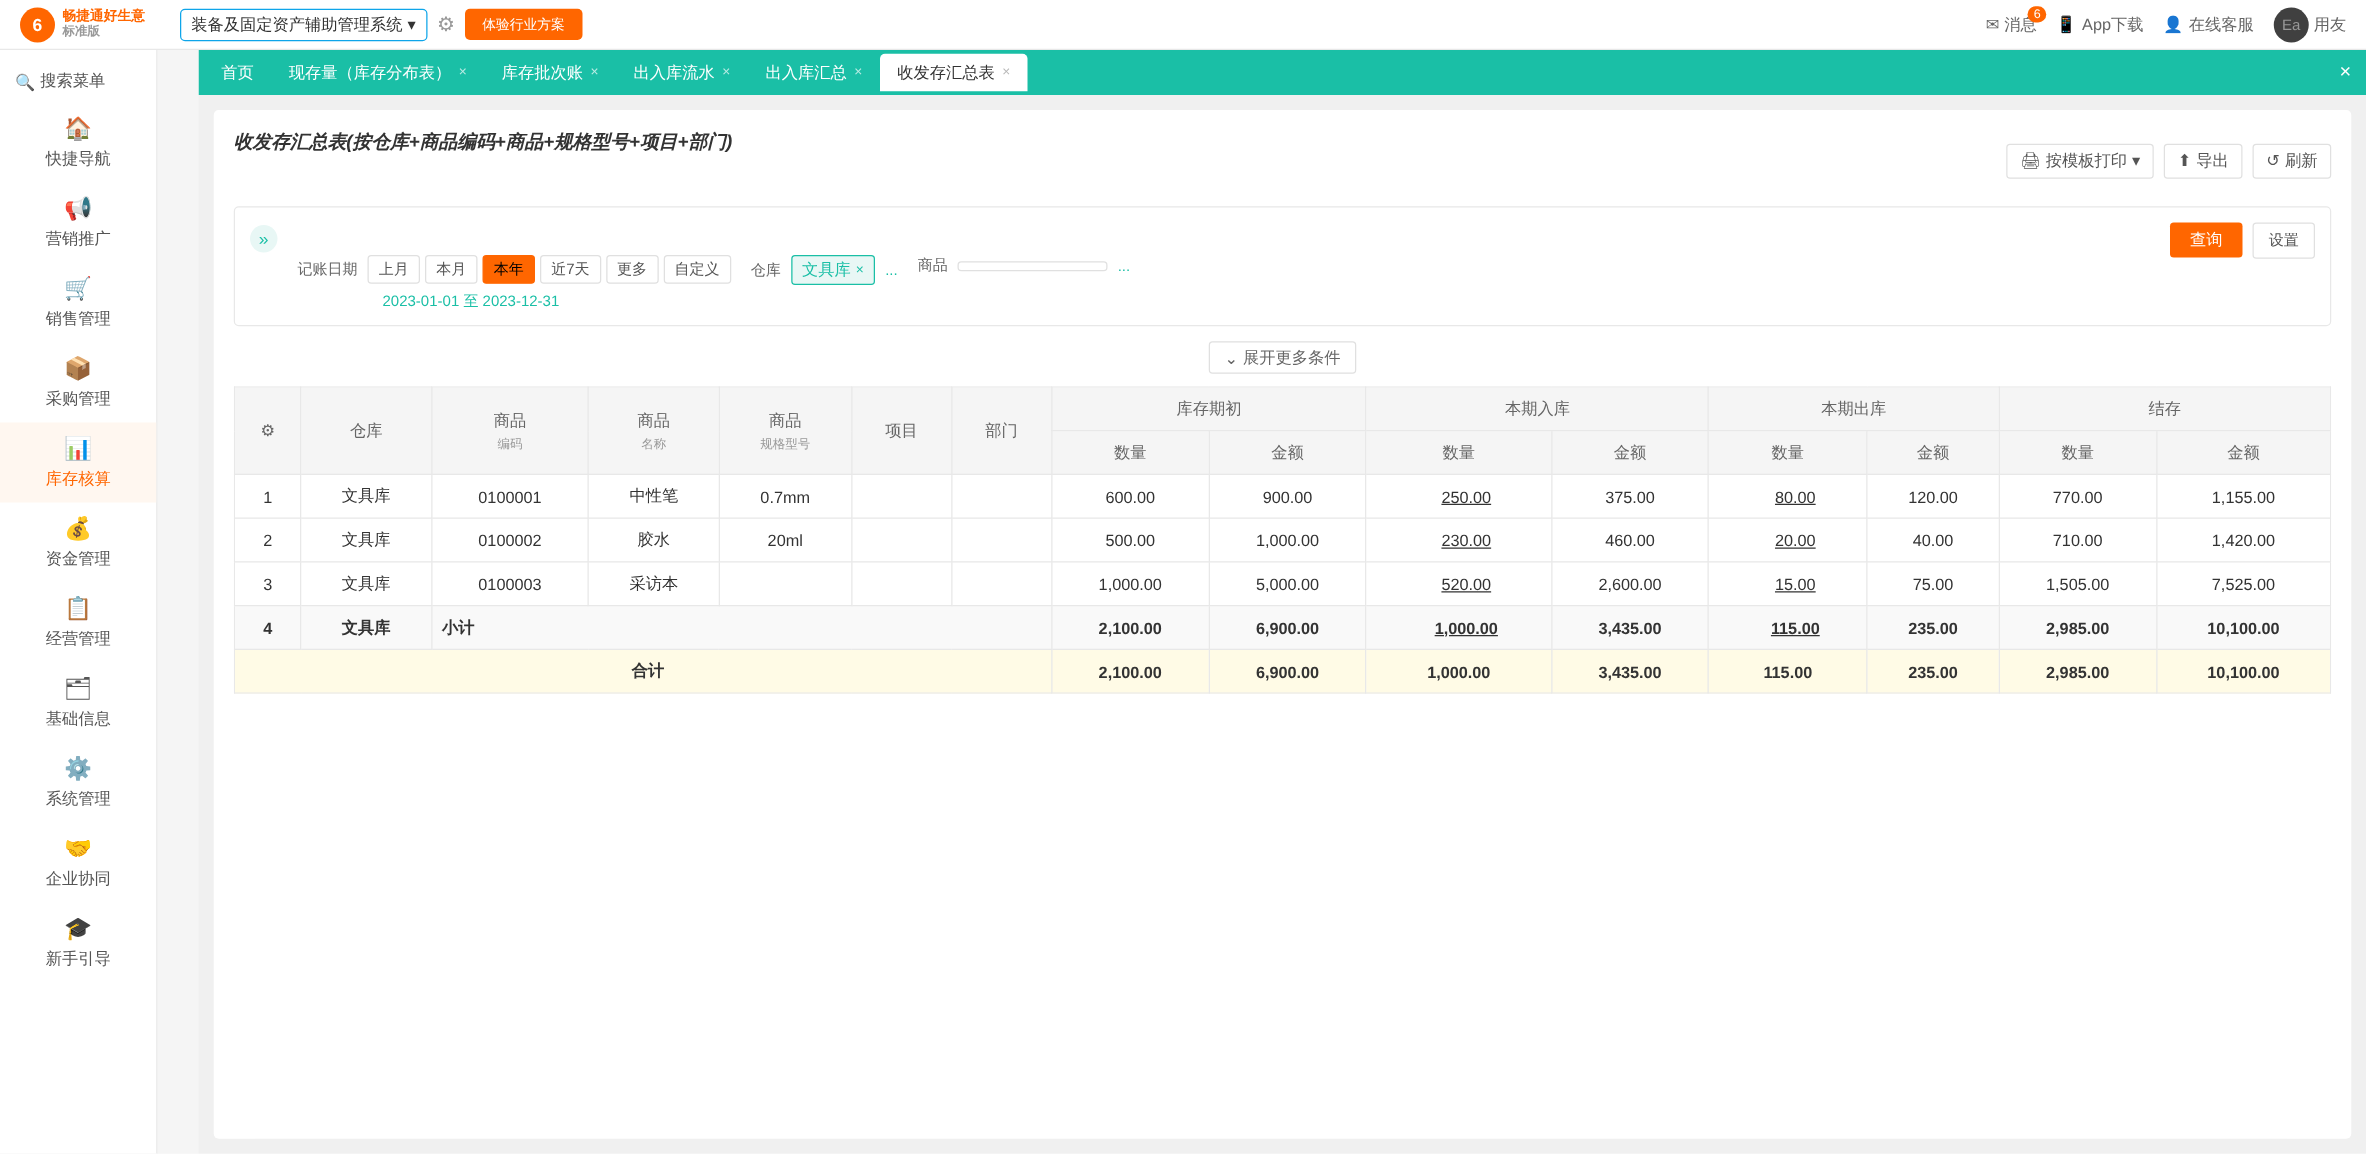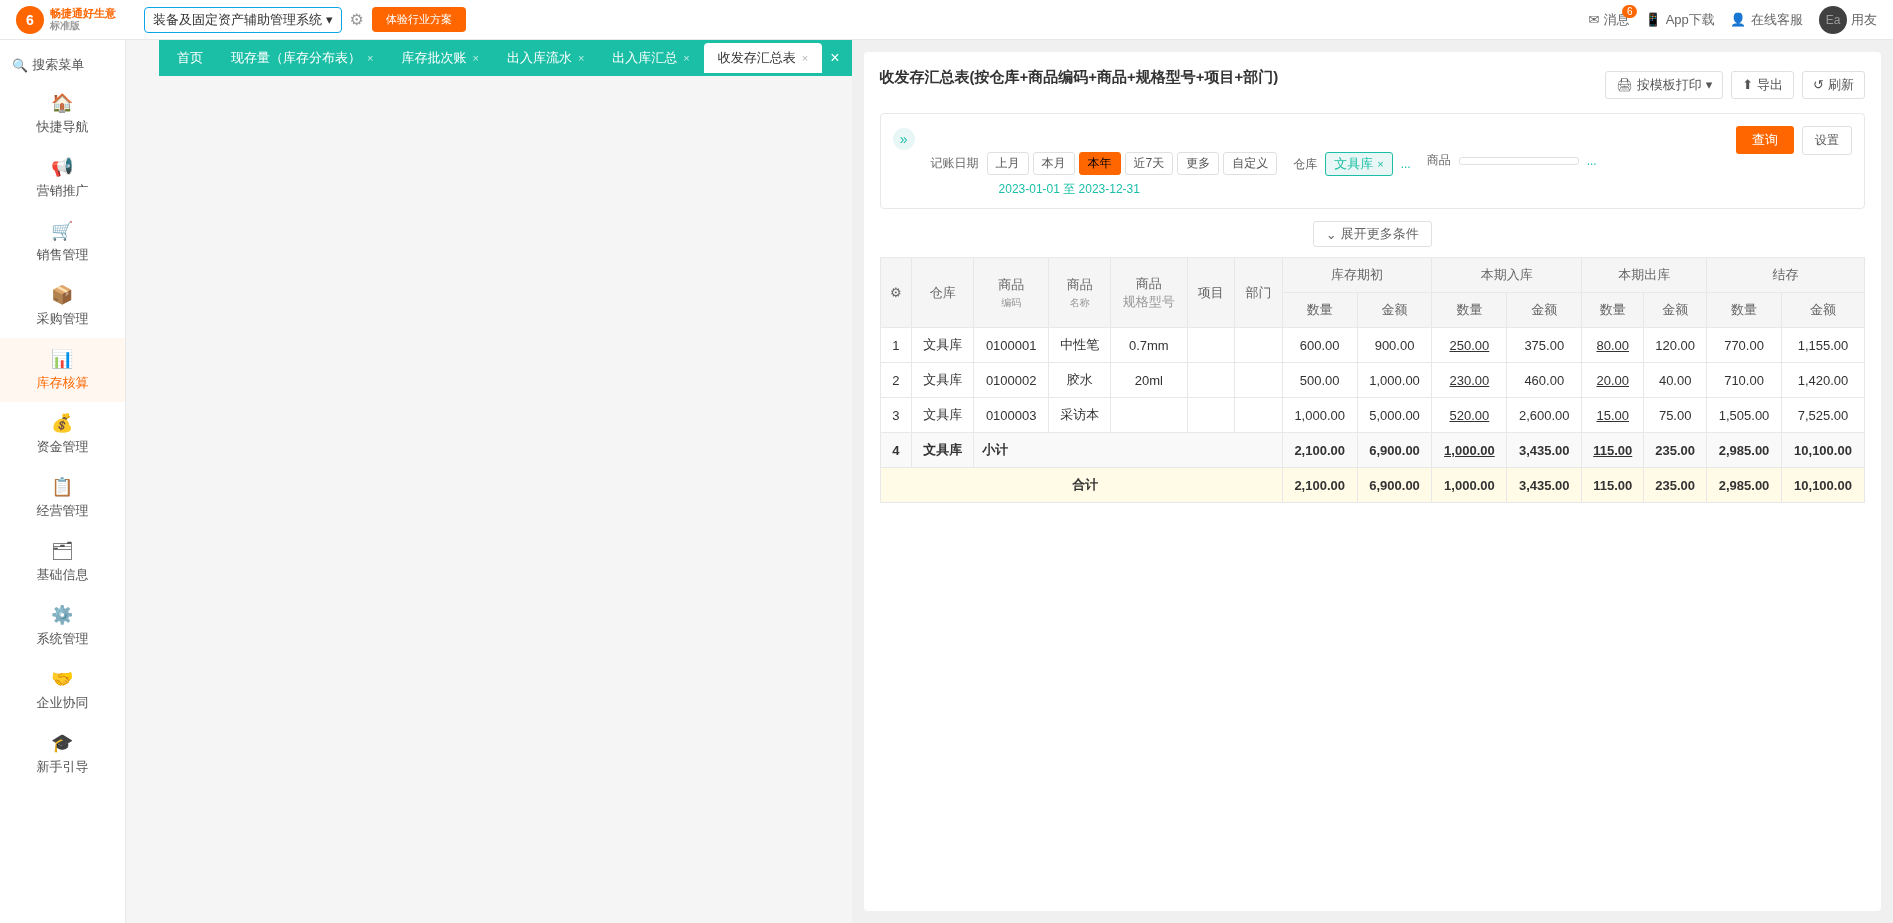--- a/index.html
+++ b/index.html
@@ -26,37 +26,37 @@
     .main-layout { display: flex; flex: 1; overflow: hidden; }
 
     
     .sidebar { width: 126px; background: #fff; border-right: 1px solid #e8e8e8; display: flex; flex-direction: column; padding-top: 8px; }
     .sidebar-item { display: flex; flex-direction: column; align-items: center; padding: 10px 0; cursor: pointer; color: #555; font-size: 12px; gap: 4px; }
     .sidebar-item.active { color: #f60; background: #fff7f0; }
     .sidebar-item .icon { font-size: 18px; }
     .sidebar-search { display: flex; flex-direction: row; align-items: center; gap: 4px; padding: 8px 12px; cursor: pointer; color: #555; font-size: 12px; }
 
     
-    .content-area { flex: 1; display: flex; flex-direction: row; overflow: hidden; padding-left: 33px; }
+    .content-area { flex: 1; display: flex; flex-direction: column; overflow: hidden; padding-left: 33px; }
 
     
     .tab-bar { display: flex; align-items: center; background: #1abfa6; height: 36px; padding: 0 4px; }
     .tab { display: flex; align-items: center; padding: 0 14px; height: 30px; cursor: pointer; color: #fff; font-size: 13px; border-radius: 4px 4px 0 0; gap: 6px; white-space: nowrap; }
     .tab.plain { background: transparent; }
     .tab.active { background: #fff; color: #333; }
     .tab .tab-close { font-size: 11px; cursor: pointer; opacity: 0.7; }
     .tab.active .tab-close { color: #999; }
     .tab-bar-close { margin-left: auto; color: #fff; cursor: pointer; font-size: 16px; padding: 0 8px; }
 
     
     .page-content { flex: 1; background: #f0f0f0; overflow: auto; padding: 0; }
     .page-inner { background: #fff; margin: 12px; border-radius: 4px; padding: 16px; min-height: calc(100% - 24px); }
 
     
-    .page-title { font-size: 15px; color: #333; font-weight: 600; margin-bottom: 14px; }
+    .page-title { font-size: 15px; color: #333; font-weight: 600; margin-bottom: 30px; font-style: italic; }
 
     
     .filter-bar { display: flex; align-items: flex-start; gap: 16px; margin-bottom: 12px; padding: 10px 12px; background: #fff; border: 1px solid #e8e8e8; border-radius: 4px; position: relative; }
     .filter-expand-btn { background: #e8f7f5; border: none; color: #1abfa6; width: 22px; height: 22px; border-radius: 50%; cursor: pointer; display: flex; align-items: center; justify-content: center; font-size: 14px; margin-top: 4px; flex-shrink: 0; }
     .filter-group { display: flex; flex-direction: column; gap: 6px; margin-top: 28px; }
     .filter-row { display: flex; align-items: center; gap: 8px; }
     .filter-label { color: #666; font-size: 12px; white-space: nowrap; }
     .date-btns { display: flex; gap: 4px; }
     .date-btn { padding: 2px 8px; border: 1px solid #e0e0e0; border-radius: 3px; cursor: pointer; color: #555; font-size: 12px; background: #fff; }
     .date-btn.active { background: #f60; color: #000000; border-color: #f60; }
@@ -70,21 +70,21 @@
     .btn-settings { background: #fff; color: #555; border: 1px solid #e0e0e0; border-radius: 3px; padding: 5px 12px; cursor: pointer; font-size: 12px; }
     .expand-more-row { display: flex; align-items: center; justify-content: center; margin-bottom: 10px; }
     .expand-more-btn { color: #666; font-size: 12px; cursor: pointer; display: flex; align-items: center; gap: 4px; border: 1px solid #e0e0e0; border-radius: 3px; padding: 3px 12px; background: #fff; }
     .toolbar-btn { display: flex; align-items: center; gap: 4px; color: #555; font-size: 12px; cursor: pointer; border: 1px solid #e0e0e0; border-radius: 3px; padding: 4px 10px; background: #fff; }
 
     
     .data-table { width: 100%; border-collapse: collapse; font-size: 12px; }
     .data-table th { background: #f5f5f5; color: #666; padding: 8px 8px; border: 1px solid #e8e8e8; text-align: center; font-weight: normal; white-space: nowrap; }
     .data-table td { padding: 8px 8px; border: 1px solid #e8e8e8; text-align: center; color: #333; white-space: nowrap; }
     .data-table .total-row td { font-weight: bold; background: #f9f9f9; }
-    .underline { text-decoration: underline; cursor: pointer; color: #333; }
+    .underline { text-decoration: underline; cursor: pointer; color: #333; margin-left: 12px; }
     .settings-icon-cell { color: #999; cursor: pointer; }
     .col-group-header { background: #e8f7f5; color: #1abfa6; }
   </style>
 </head>
 <body>
 
 <div class="top-header">
   <div class="top-header-left">
     <div class="logo-area">
       <div class="logo-icon">6</div>
@@ -275,21 +275,21 @@
         </div>
 
         <div style="overflow-x:auto;">
           <table class="data-table">
             <thead>
               <tr>
                 <th rowspan="2" class="settings-icon-cell">⚙</th>
                 <th rowspan="2">仓库</th>
                 <th rowspan="2">商品<br><span style="font-size:10px;color:#999;">编码</span></th>
                 <th rowspan="2">商品<br><span style="font-size:10px;color:#999;">名称</span></th>
-                <th rowspan="2">商品<br><span style="font-size:13px;color:#999;margin-top:23px;">规格型号</span></th>
+                <th rowspan="2">商品<br><span style="font-size:10px;color:#999;margin-top:23px;">规格型号</span></th>
                 <th rowspan="2">项目</th>
                 <th rowspan="2">部门</th>
                 <th colspan="2" class="col-group-header">库存期初</th>
                 <th colspan="2" class="col-group-header">本期入库</th>
                 <th colspan="2" class="col-group-header">本期出库</th>
                 <th colspan="2" class="col-group-header">结存</th>
               </tr>
               <tr>
                 <th>数量</th>
                 <th>金额</th>

